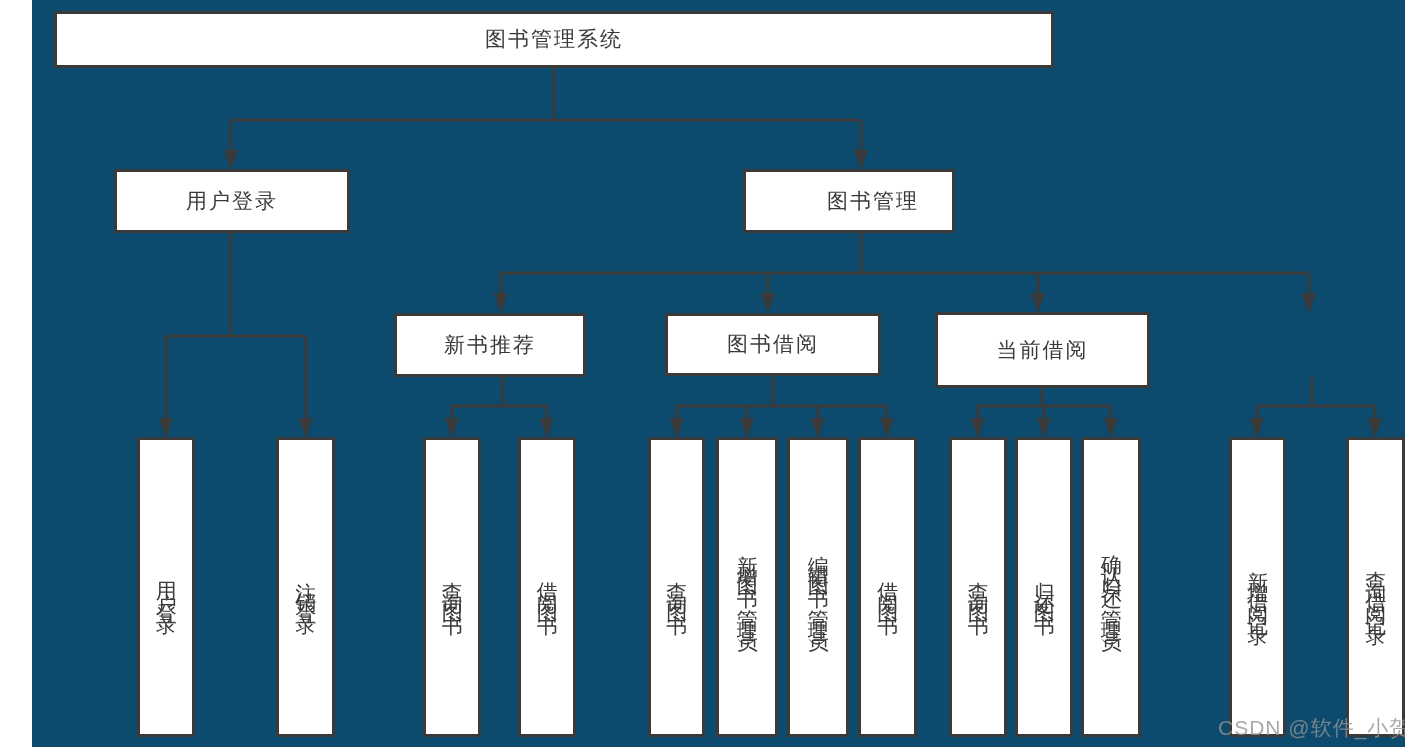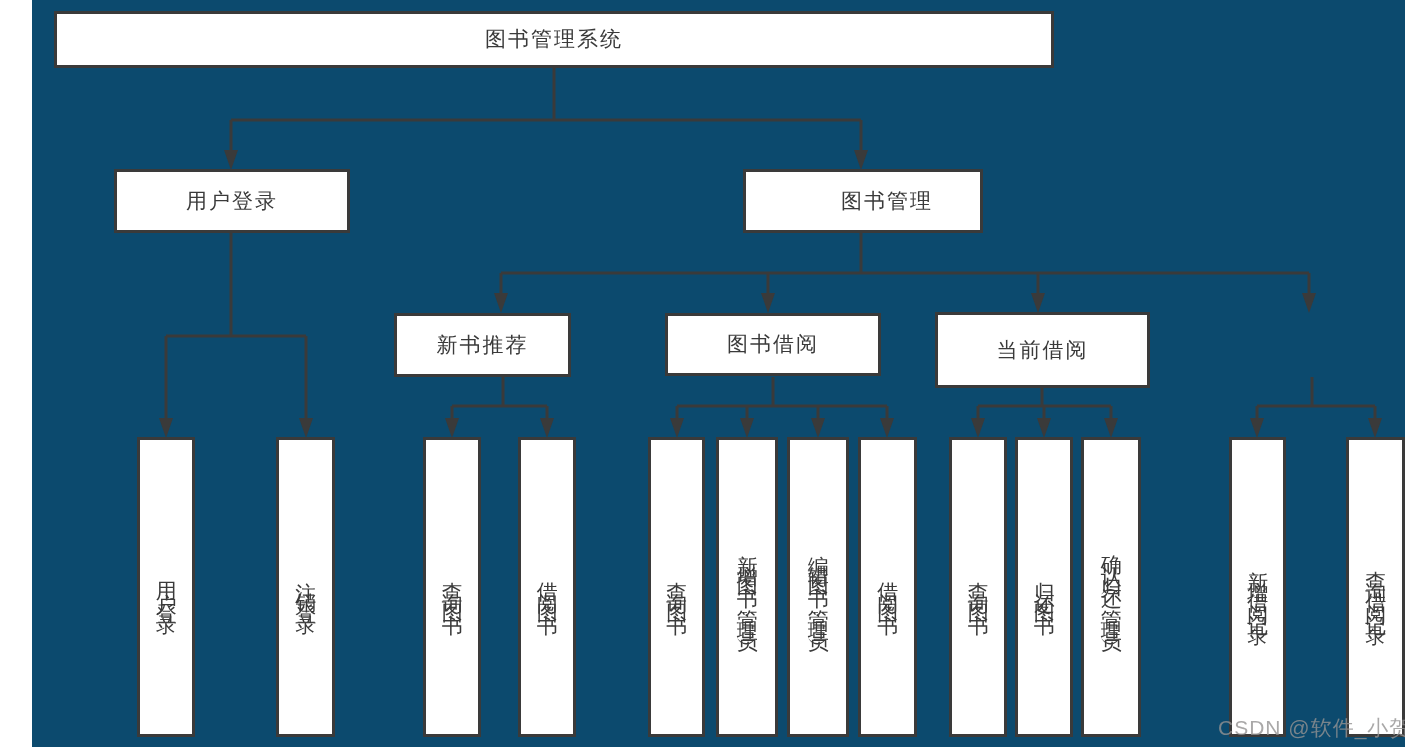--- a/index.html
+++ b/index.html
@@ -105,23 +105,23 @@
       <polygon points="1005,418 1019,418 1012,438"></polygon>
       <polygon points="1072,418 1086,418 1079,438"></polygon>
       <polygon points="1218,418 1232,418 1225,438"></polygon>
       <polygon points="1336,418 1350,418 1343,438"></polygon>
     </g>
   </svg>
 
   <div class="node h-label" style="left:22px;top:11px;width:1000px;height:57px;">图书管理系统</div>
 
   <div class="node h-label" style="left:82px;top:169px;width:236px;height:64px;">用户登录</div>
-  <div class="node h-label" style="left:711px;top:169px;width:240px;height:64px;padding-left:48px;">图书管理</div>
+  <div class="node h-label" style="left:711px;top:169px;width:212px;height:64px;padding-left:48px;">图书管理</div>
 
-  <div class="node h-label" style="left:362px;top:313px;width:177px;height:64px;">新书推荐</div>
+  <div class="node h-label" style="left:362px;top:313px;width:192px;height:64px;">新书推荐</div>
   <div class="node h-label" style="left:633px;top:313px;width:216px;height:63px;">图书借阅</div>
   <div class="node h-label" style="left:903px;top:312px;width:215px;height:76px;">当前借阅</div>
 
   <div class="node v-label" style="left:105px;top:437px;width:58px;height:300px;">用户登录</div>
   <div class="node v-label" style="left:244px;top:437px;width:59px;height:300px;">注销登录</div>
 
   <div class="node v-label" style="left:391px;top:437px;width:58px;height:300px;">查询图书</div>
   <div class="node v-label" style="left:486px;top:437px;width:58px;height:300px;">借阅图书</div>
 
   <div class="node v-label" style="left:616px;top:437px;width:57px;height:300px;">查询图书</div>

